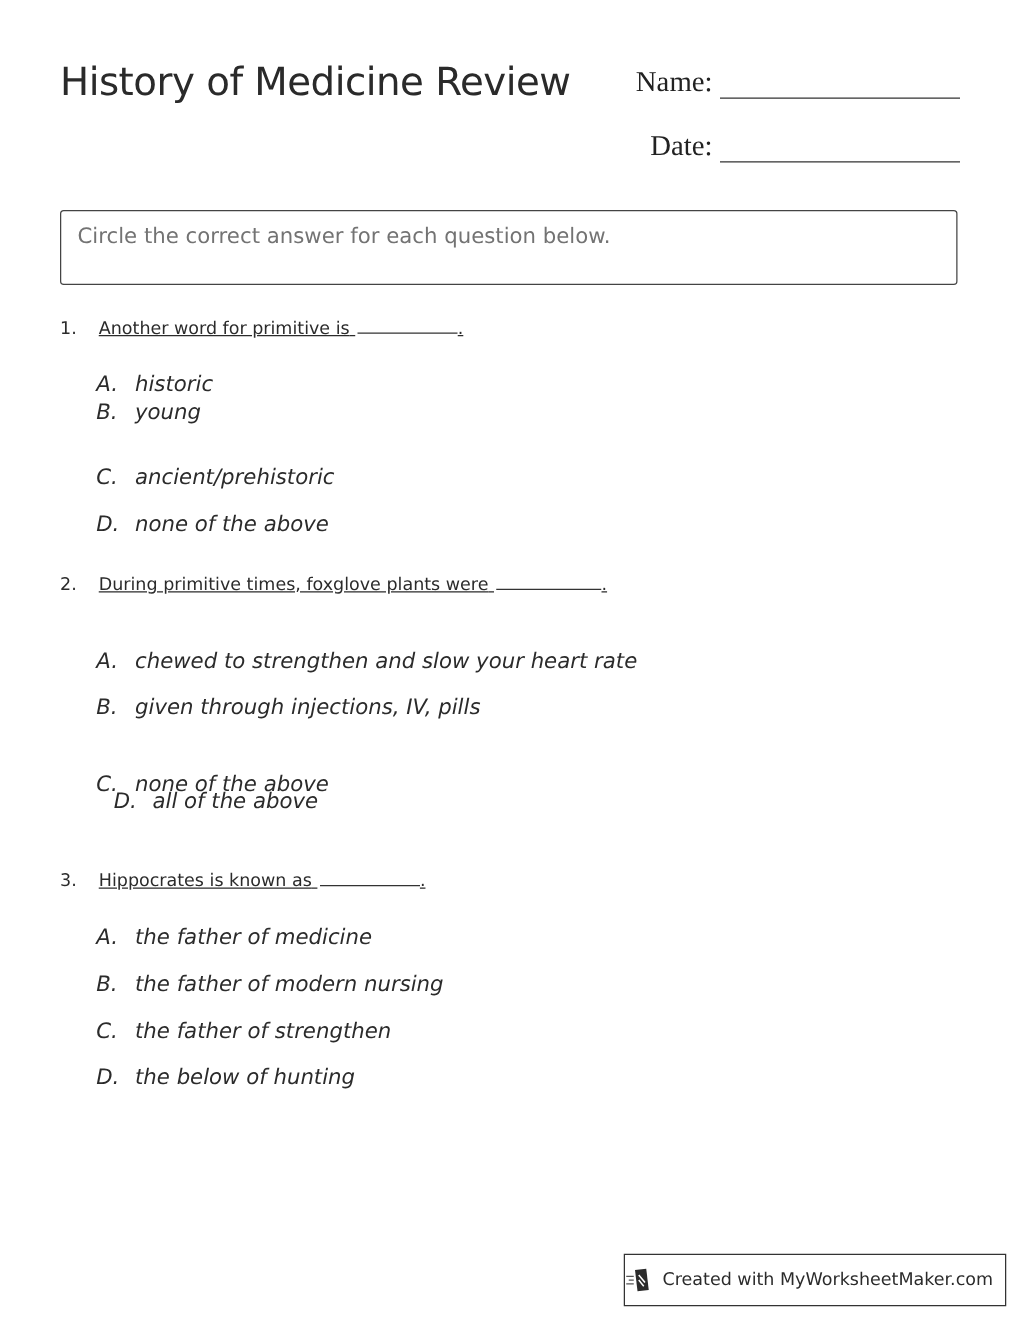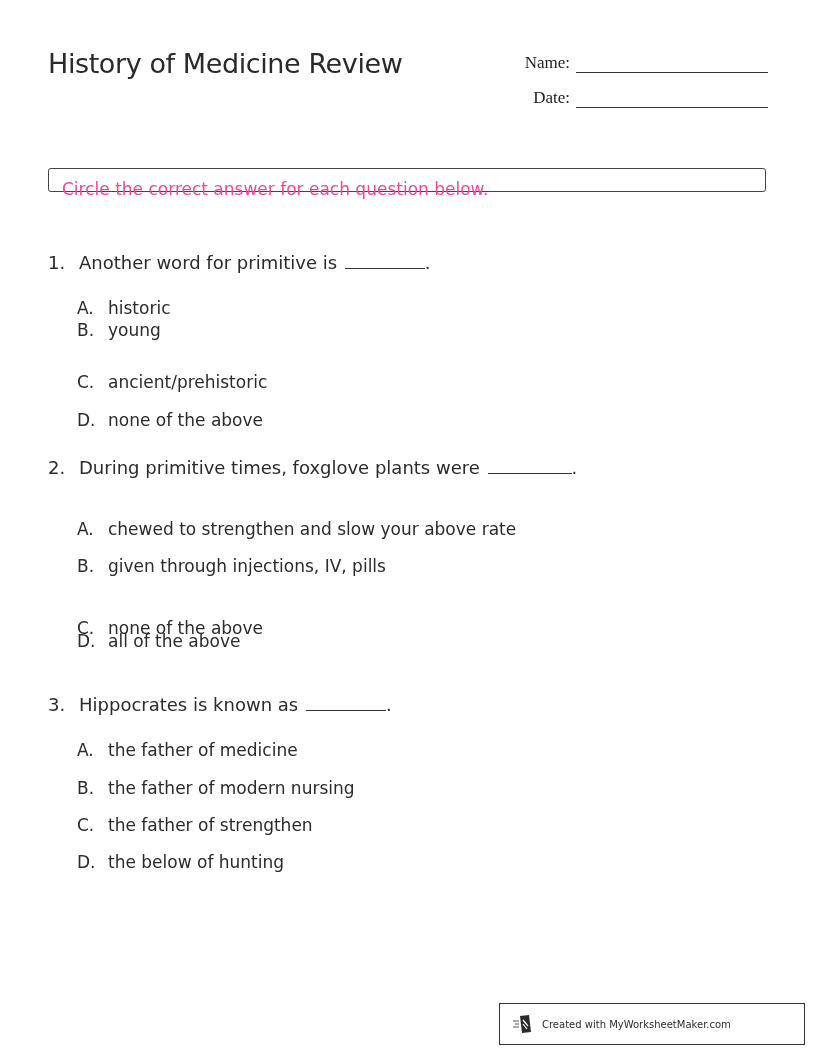--- a/index.html
+++ b/index.html
@@ -1,29 +1,29 @@
 <!DOCTYPE html>
 <html><head>
 <meta charset="utf-8">
 <style>
   html, body { margin: 0; padding: 0; background: #ffffff; }
   body { width: 816px; height: 1056px; position: relative; overflow: hidden; color: #2b2b2b; font-family: "DejaVu Sans", sans-serif; }
-  .title { position: absolute; left: 48px; top: 48px; font-size: 27px; font-weight: normal; letter-spacing: -0.4px; color: #2a2a2a; white-space: nowrap; }
-  .field { position: absolute; right: 48px; display: flex; align-items: flex-end; font-family: "Liberation Serif", serif; font-size: 17px; color: #222; }
+  .title { position: absolute; left: 48px; top: 48px; font-size: 31px; font-weight: normal; letter-spacing: -0.4px; color: #2a2a2a; white-space: nowrap; }
+  .field { position: absolute; right: 48px; display: flex; align-items: flex-end; font-family: "Liberation Serif", serif; font-size: 23px; color: #222; }
   .field .lbl { margin-right: 6px; }
   .field .line { width: 192px; border-bottom: 1px solid #333; height: 16px; }
   .field-name { top: 53px; }
-  .field-date { top: 88px; text-align: center; }
-  .instr { position: absolute; left: 48px; top: 168px; width: 718px; height: 24px; box-sizing: border-box; border: 1px solid #444; border-radius: 3px; padding: 0 13px; font-size: 17px; line-height: 40px; color: #ec4899; }
-  .q { position: absolute; left: 48px; font-size: 18px; color: #2b2b2b; white-space: nowrap; }
+  .field-date { top: 104px; text-align: center; }
+  .instr { position: absolute; left: 48px; top: 168px; width: 718px; height: 60px; box-sizing: border-box; border: 1px solid #444; border-radius: 3px; padding: 0 13px; font-size: 17px; line-height: 40px; color: #737373; }
+  .q { position: absolute; left: 48px; font-size: 14px; color: #2b2b2b; white-space: nowrap; text-decoration: underline; }
   .q .num { display: inline-block; width: 31px; }
   .blank { display: inline-block; border-bottom: 1px solid #333; height: 14px; vertical-align: baseline; margin-left: 2px; }
-  .opt { position: absolute; left: 77px; font-size: 17px; color: #2b2b2b; white-space: nowrap; }
+  .opt { position: absolute; left: 77px; font-size: 17px; color: #2b2b2b; white-space: nowrap; font-style: italic; }
   .opt .letter { display: inline-block; width: 31px; }
-  .badge { position: absolute; left: 499px; top: 1003px; width: 306px; height: 42px; box-sizing: border-box; border: 1px solid #333; display: flex; align-items: center; padding-left: 12px; font-size: 10px; color: #2b2b2b; }
+  .badge { position: absolute; left: 499px; top: 1003px; width: 306px; height: 42px; box-sizing: border-box; border: 1px solid #333; display: flex; align-items: center; font-size: 14px; color: #2b2b2b; }
   .badge svg { margin-right: 8px; }
 </style>
 </head>
 <body>
 
 <div class="title">History of Medicine Review</div>
 
 <div class="field field-name">
   <span class="lbl">Name:</span>
   <span class="line"></span>
@@ -41,24 +41,24 @@
 </div>
 <div class="opt" style="top:298px;"><span class="letter">A.</span><span>historic</span></div>
 <div class="opt" style="top:320px;"><span class="letter">B.</span><span>young</span></div>
 <div class="opt" style="top:372px;"><span class="letter">C.</span><span>ancient/prehistoric</span></div>
 <div class="opt" style="top:410px;"><span class="letter">D.</span><span>none of the above</span></div>
 
 <div class="q" style="top:457px;">
   <span class="num">2.</span><span>During primitive times, foxglove plants were</span>
   <span class="blank" style="width:84px;"></span><span>.</span>
 </div>
-<div class="opt" style="top:519px;"><span class="letter">A.</span><span>chewed to strengthen and slow your above rate</span></div>
+<div class="opt" style="top:519px;"><span class="letter">A.</span><span>chewed to strengthen and slow your heart rate</span></div>
 <div class="opt" style="top:556px;"><span class="letter">B.</span><span>given through injections, IV, pills</span></div>
 <div class="opt" style="top:594px;margin-top:24px;"><span class="letter">C.</span><span>none of the above</span></div>
-<div class="opt" style="top:631px;"><span class="letter">D.</span><span>all of the above</span></div>
+<div class="opt" style="top:631px;margin-left:14px;"><span class="letter">D.</span><span>all of the above</span></div>
 
 <div class="q" style="top:694px;">
   <span class="num">3.</span><span>Hippocrates is known as</span>
   <span class="blank" style="width:80px;"></span><span>.</span>
 </div>
 <div class="opt" style="top:740px;"><span class="letter">A.</span><span>the father of medicine</span></div>
 <div class="opt" style="top:778px;"><span class="letter">B.</span><span>the father of modern nursing</span></div>
 <div class="opt" style="top:815px;"><span class="letter">C.</span><span>the father of strengthen</span></div>
 <div class="opt" style="top:852px;"><span class="letter">D.</span><span>the below of hunting</span></div>
 

